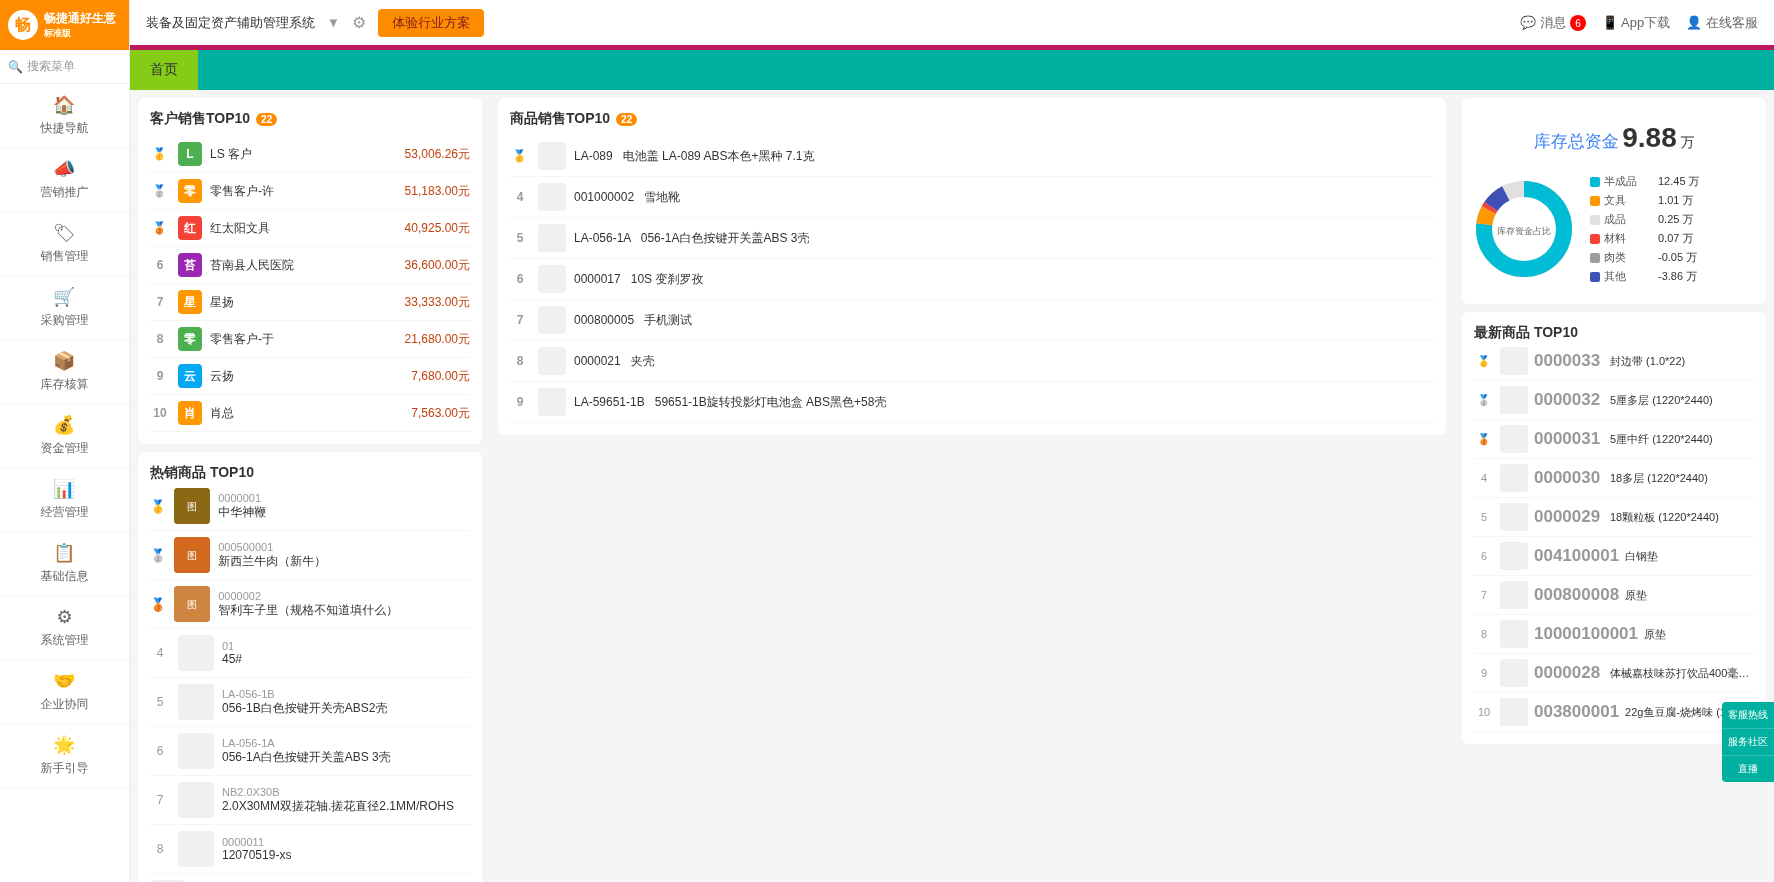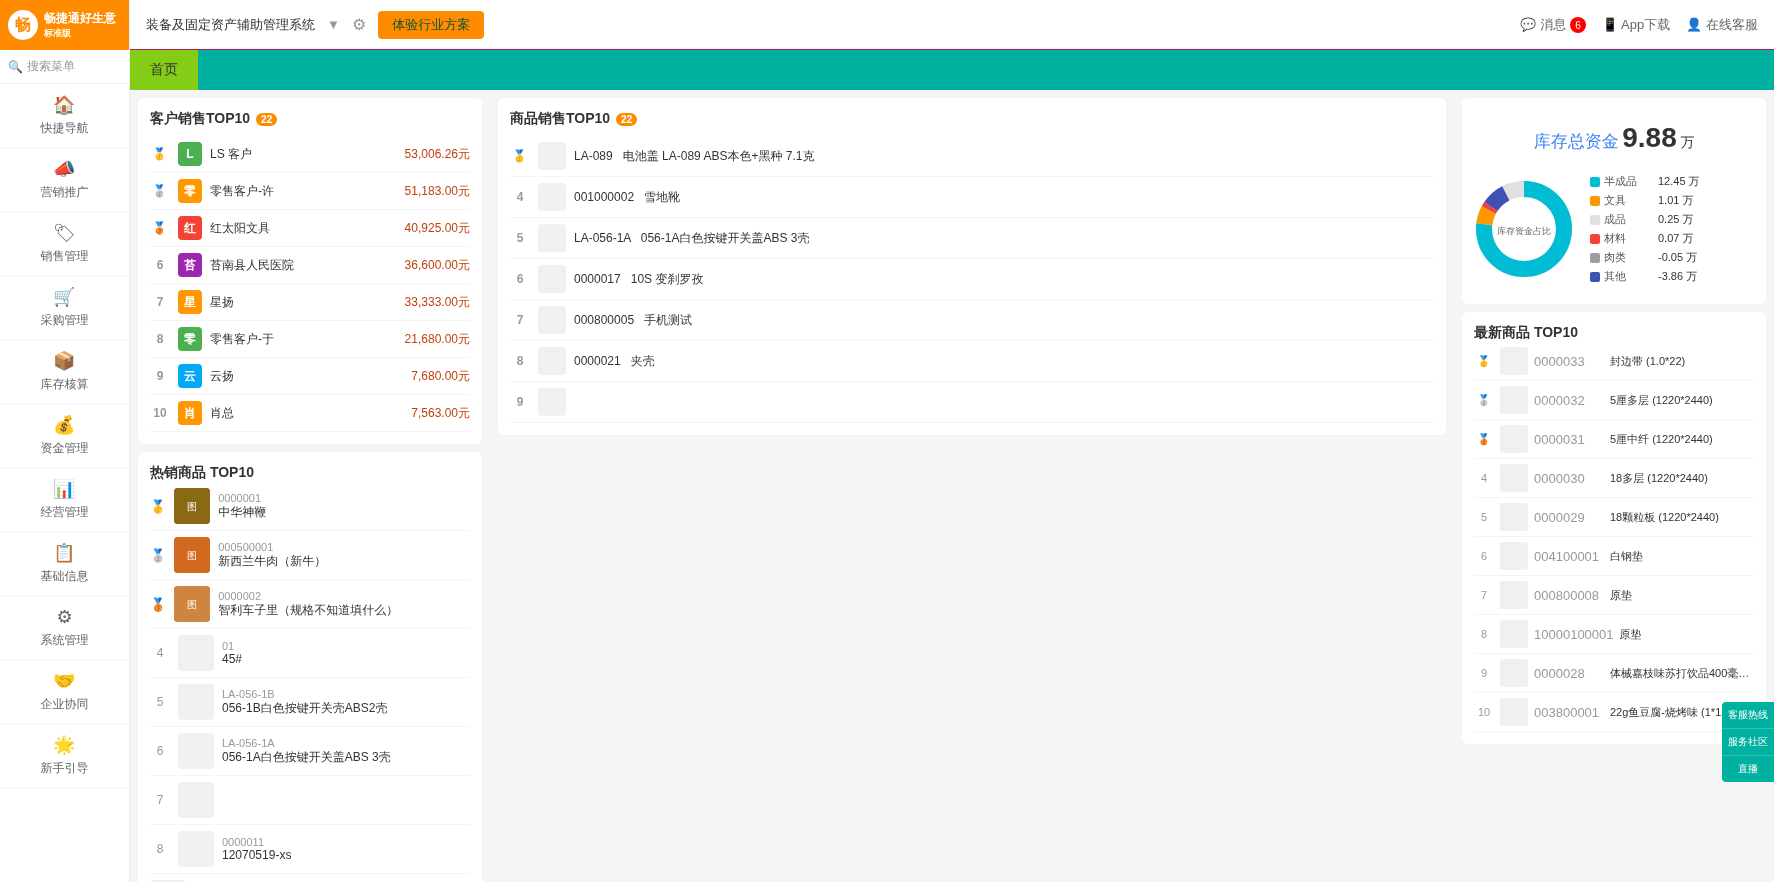--- a/index.html
+++ b/index.html
@@ -47,29 +47,29 @@
       border-bottom: 1px solid #f5f5f5;
       gap: 4px;
     }
     .sidebar-item .icon { font-size: 18px; }
 
     
     .main { flex: 1; display: flex; flex-direction: column; overflow: hidden; }
 
     
     .header {
-      height: 50px; background: #fff; border-bottom: 1px solid #be185d;
+      height: 50px; background: #fff; border-bottom: 5px solid #be185d;
       display: flex; align-items: center; padding: 0 16px; gap: 12px;
       flex-shrink: 0;
     }
     .header-system { font-size: 13px; color: #333; font-weight: 500; }
     .header-dropdown { color: #999; cursor: pointer; }
     .header-settings { color: #999; cursor: pointer; font-size: 16px; }
     .header-trial-btn {
-      background: #ff8c00; color: #14532d; border: none; border-radius: 4px;
+      background: #ff8c00; color: #7f1d1d; border: none; border-radius: 4px;
       padding: 5px 14px; font-size: 13px; cursor: pointer;
     }
     .header-right { margin-left: auto; display: flex; align-items: flex-start; gap: 16px; color: #666; font-size: 13px; }
     .header-right .badge { background: #f00; color: #fff; border-radius: 50%; width: 16px; height: 16px; font-size: 10px; display: inline-flex; align-items: center; justify-content: center; }
 
     
     .nav-tabs { background: #00b0a0; display: flex; align-items: center; height: 40px; flex-shrink: 0; }
     .nav-tab { padding: 0 20px; color: #fff; font-size: 14px; cursor: pointer; height: 100%; display: flex; align-items: center; }
     .nav-tab.active { background: #84cc16; color: #333; }
 
@@ -139,21 +139,21 @@
     }
     .new-rank { width: 20px; text-align: center; font-size: 11px; color: #999; }
     .new-rank.gold { color: #ff8c00; }
     .new-rank.silver { color: #aaa; }
     .new-rank.bronze { color: #cd7f32; }
     .new-thumb {
       width: 28px; height: 28px; border-radius: 3px;
       background: #f0f0f0; display: flex; align-items: center; justify-content: center;
       flex-shrink: 0; font-size: 10px; color: #ccc;
     }
-    .new-code { font-size: 13px; color: #999; min-width: 70px; }
+    .new-code { font-size: 17px; color: #999; min-width: 70px; font-weight: bold; }
     .new-name { font-size: 11px; color: #333; flex: 1; overflow: hidden; text-overflow: ellipsis; white-space: nowrap; }
 
     
     .section-header { display: flex; align-items: center; justify-content: space-between; margin-bottom: 8px; }
     .section-title { font-size: 14px; font-weight: bold; color: #333; display: flex; align-items: center; gap: 6px; }
     .top10-badge { background: #ff8c00; color: #fff; font-size: 10px; padding: 1px 5px; border-radius: 10px; }
 
     
     ::-webkit-scrollbar { width: 4px; }
     ::-webkit-scrollbar-thumb { background: #ddd; border-radius: 2px; }
@@ -383,20 +383,24 @@
             <span style="font-size:12px;color:#999;width:20px;text-align:center;">6</span>
             <div class="hot-thumb"></div>
             <div class="hot-info">
               <div class="hot-code">LA-056-1A</div>
               <div class="hot-name">056-1A白色按键开关盖ABS 3壳</div>
             </div>
           </div>
           <div class="hot-item">
             <span style="font-size:12px;color:#999;width:20px;text-align:center;">7</span>
             <div class="hot-thumb"></div>
+            <div class="hot-info">
+              <div class="hot-code">NB2.0X30B</div>
+              <div class="hot-name">2.0X30MM双搓花轴.搓花直径2.1MM/ROHS</div>
+            </div>
           </div>
           <div class="hot-item">
             <span style="font-size:12px;color:#999;width:20px;text-align:center;">8</span>
             <div class="hot-thumb"></div>
             <div class="hot-info">
               <div class="hot-code">0000011</div>
               <div class="hot-name">12070519-xs</div>
             </div>
           </div>
           <div class="hot-item">
@@ -443,20 +447,21 @@
             <div class="rank-name">000800005 &nbsp; <span>手机测试</span></div>
           </div>
           <div class="rank-item">
             <div class="rank-num">8</div>
             <div class="hot-thumb" style="width:28px;height:28px;"></div>
             <div class="rank-name">0000021 &nbsp; <span>夹壳</span></div>
           </div>
           <div class="rank-item">
             <div class="rank-num">9</div>
             <div class="hot-thumb" style="width:28px;height:28px;"></div>
+            <div class="rank-name">LA-59651-1B &nbsp; <span>59651-1B旋转投影灯电池盒 ABS黑色+58壳</span></div>
           </div>
         </div>
       </div>
     </div>
 
     <div class="content-right">
 
       <div class="card">
         <div class="inventory-total">
           <span class="label">库存总资金</span>

